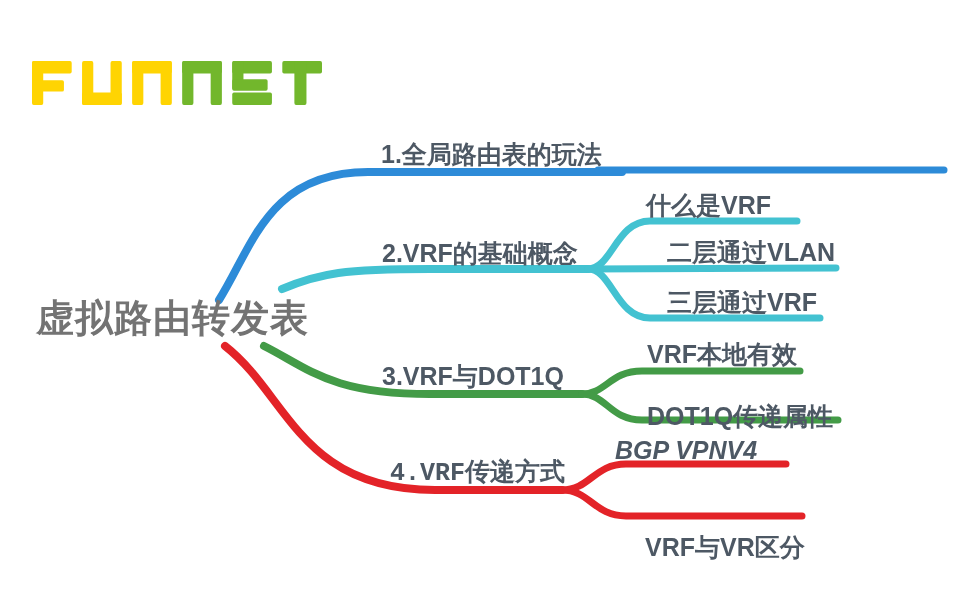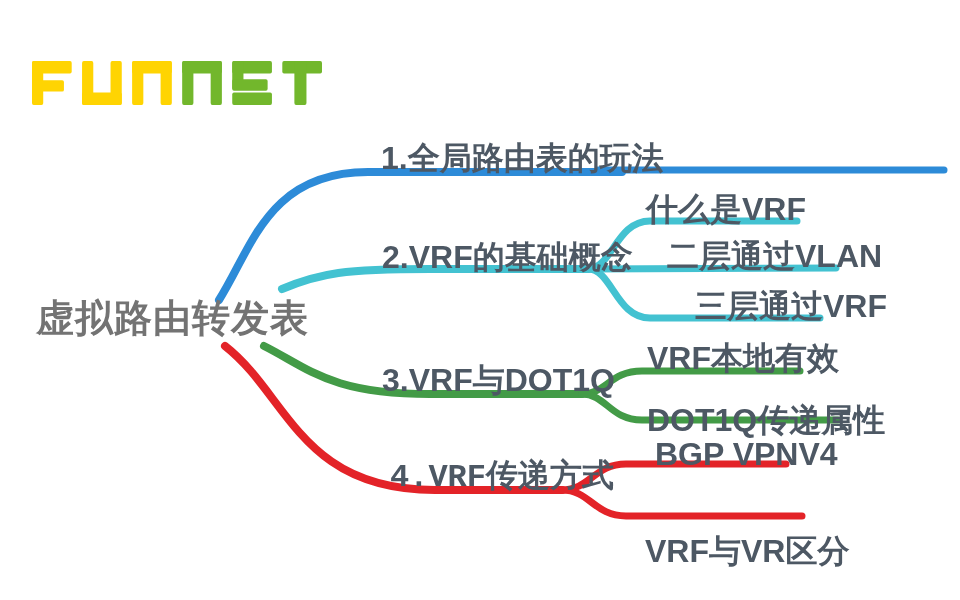--- a/index.html
+++ b/index.html
@@ -11,21 +11,21 @@
   .stage{position:absolute;inset:0;width:960px;height:600px;}
   svg.curves{position:absolute;left:0;top:0;width:960px;height:600px;}
   .logo{position:absolute;left:32px;top:61px;width:290px;height:44px;}
   .root-label{
     position:absolute;left:36px;top:297px;
     font-size:38px;font-weight:bold;color:#737373;
     letter-spacing:1px;white-space:nowrap;line-height:1.15;
   }
   .node{
     position:absolute;white-space:nowrap;line-height:1.15;
-    font-size:32px;font-weight:600;color:#4d5864;cursor:default;
+    font-size:25px;font-weight:600;color:#4d5864;cursor:default;
   }
 </style>
 </head>
 <body>
 
 <div class="stage">
 
   <svg class="logo" viewBox="0 0 336 46" preserveAspectRatio="none">
 
     <g fill="#ffd402">
@@ -88,23 +88,23 @@
     </g>
   </svg>
 
   <div class="root-label">虚拟路由转发表</div>
 
   <div class="node" style="left:381px;top:140px;">1.全局路由表的玩法</div>
 
   <div class="node" style="left:382px;top:239px;">2.VRF的基础概念</div>
   <div class="node" style="left:646px;top:191px;">什么是VRF</div>
   <div class="node" style="left:667px;top:238px;">二层通过VLAN</div>
-  <div class="node" style="left:695px;top:288px;">三层通过VRF</div>
+  <div class="node" style="left:667px;top:288px;">三层通过VRF</div>
 
   <div class="node" style="left:382px;top:362px;">3.VRF与DOT1Q</div>
   <div class="node" style="left:647px;top:340px;">VRF本地有效</div>
   <div class="node" style="left:647px;top:402px;">DOT1Q传递属性</div>
 
   <div class="node" style="left:390px;top:460px;font-family:Liberation Mono, monospace;">4.VRF传递方式</div>
-  <div class="node" style="left:655px;top:436px;">BGP VPNV4</div>
+  <div class="node" style="left:615px;top:436px;font-style:italic;">BGP VPNV4</div>
   <div class="node" style="left:645px;top:485px;margin-top:48px;">VRF与VR区分</div>
 
 </div>
 
 </body></html>

